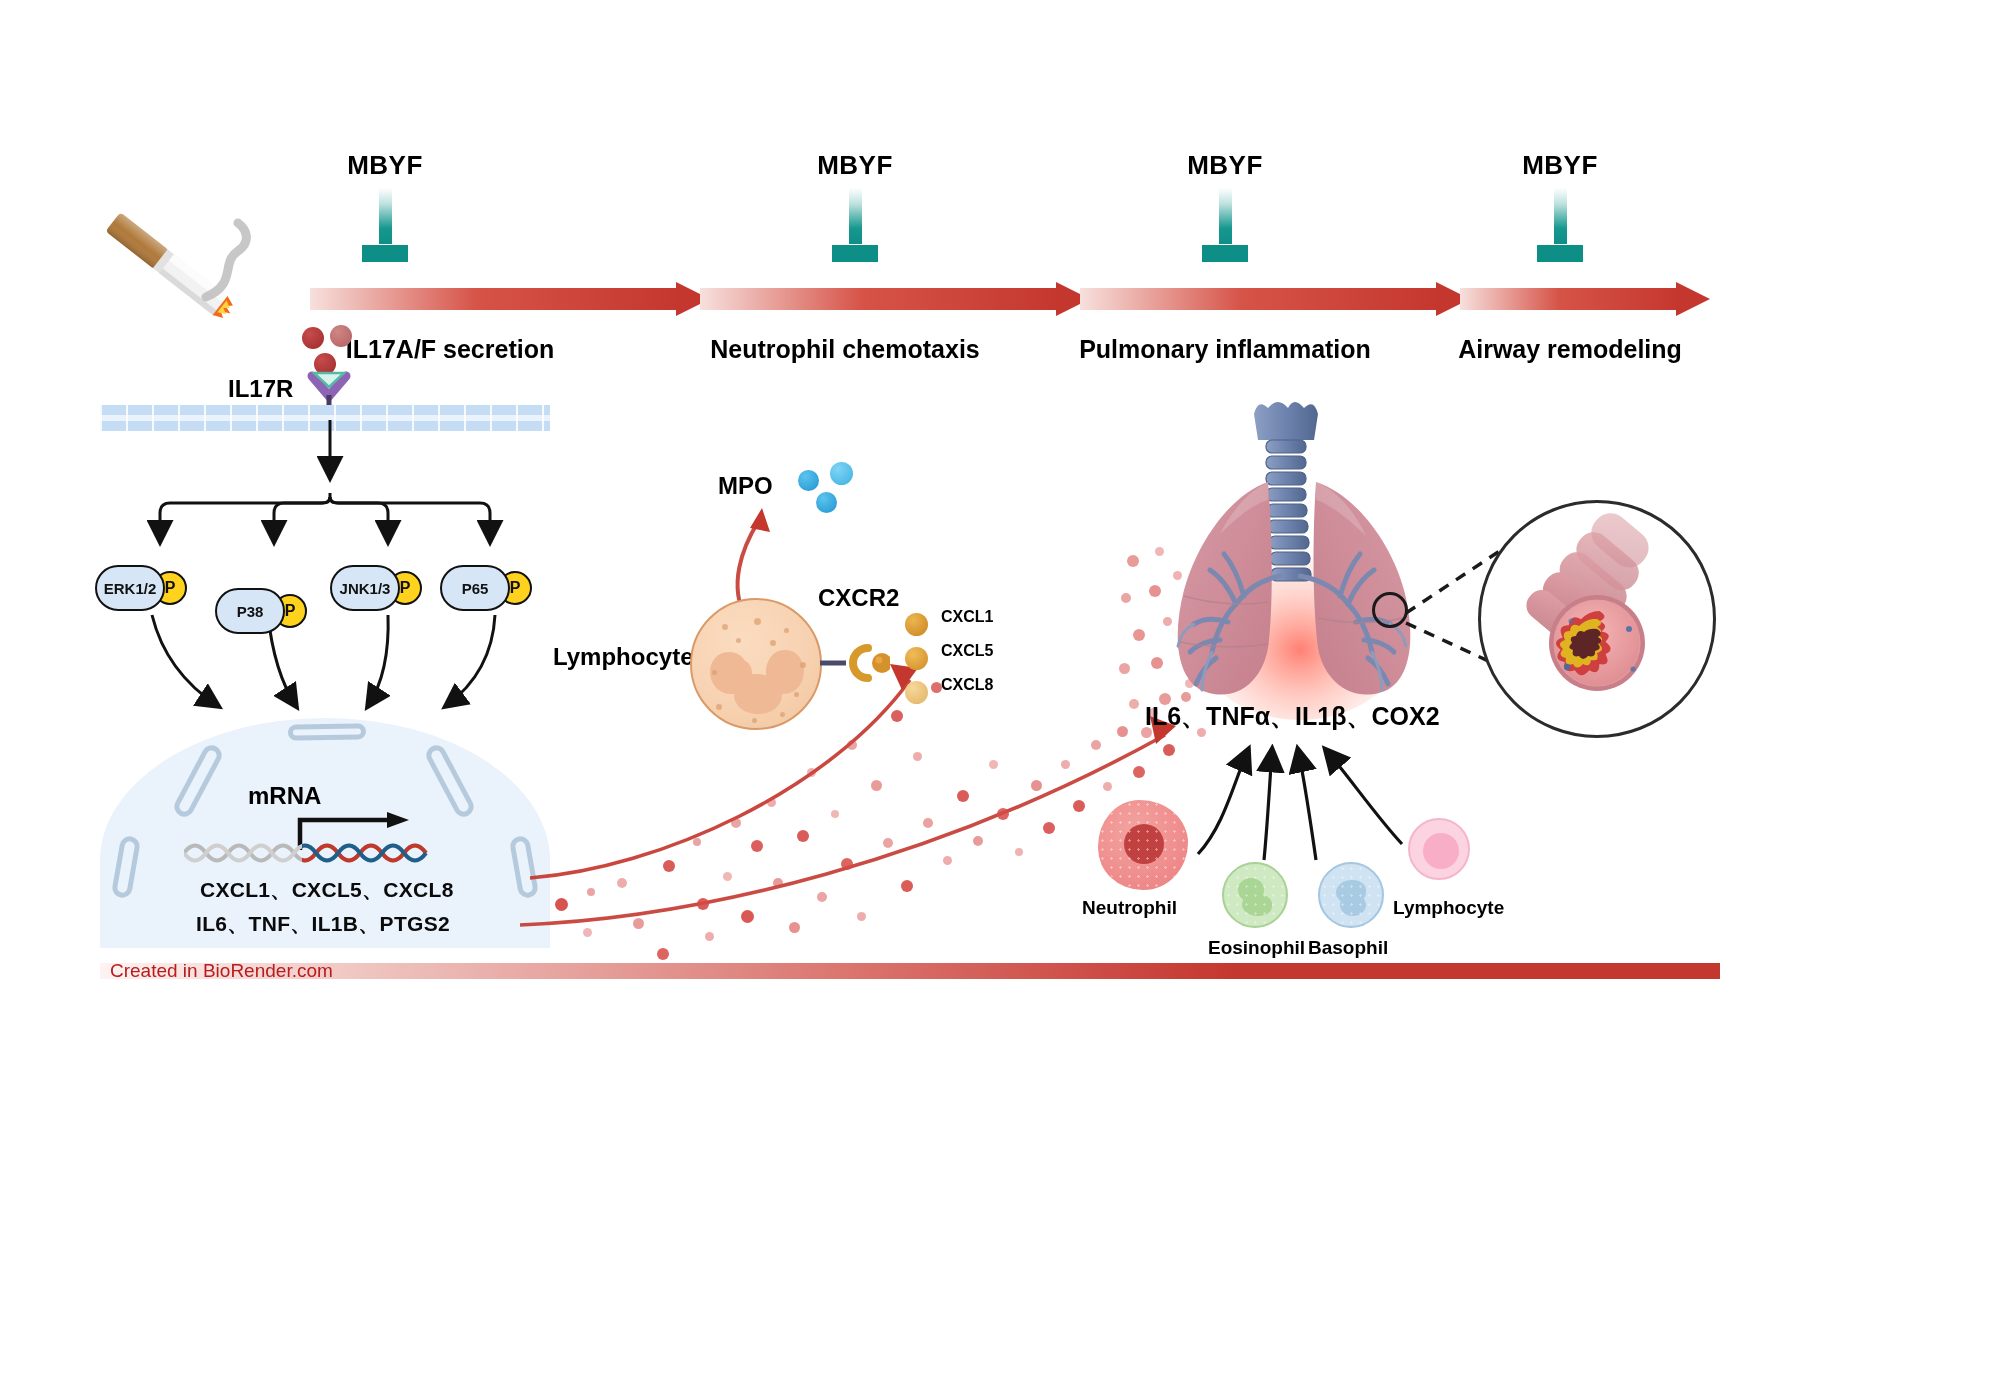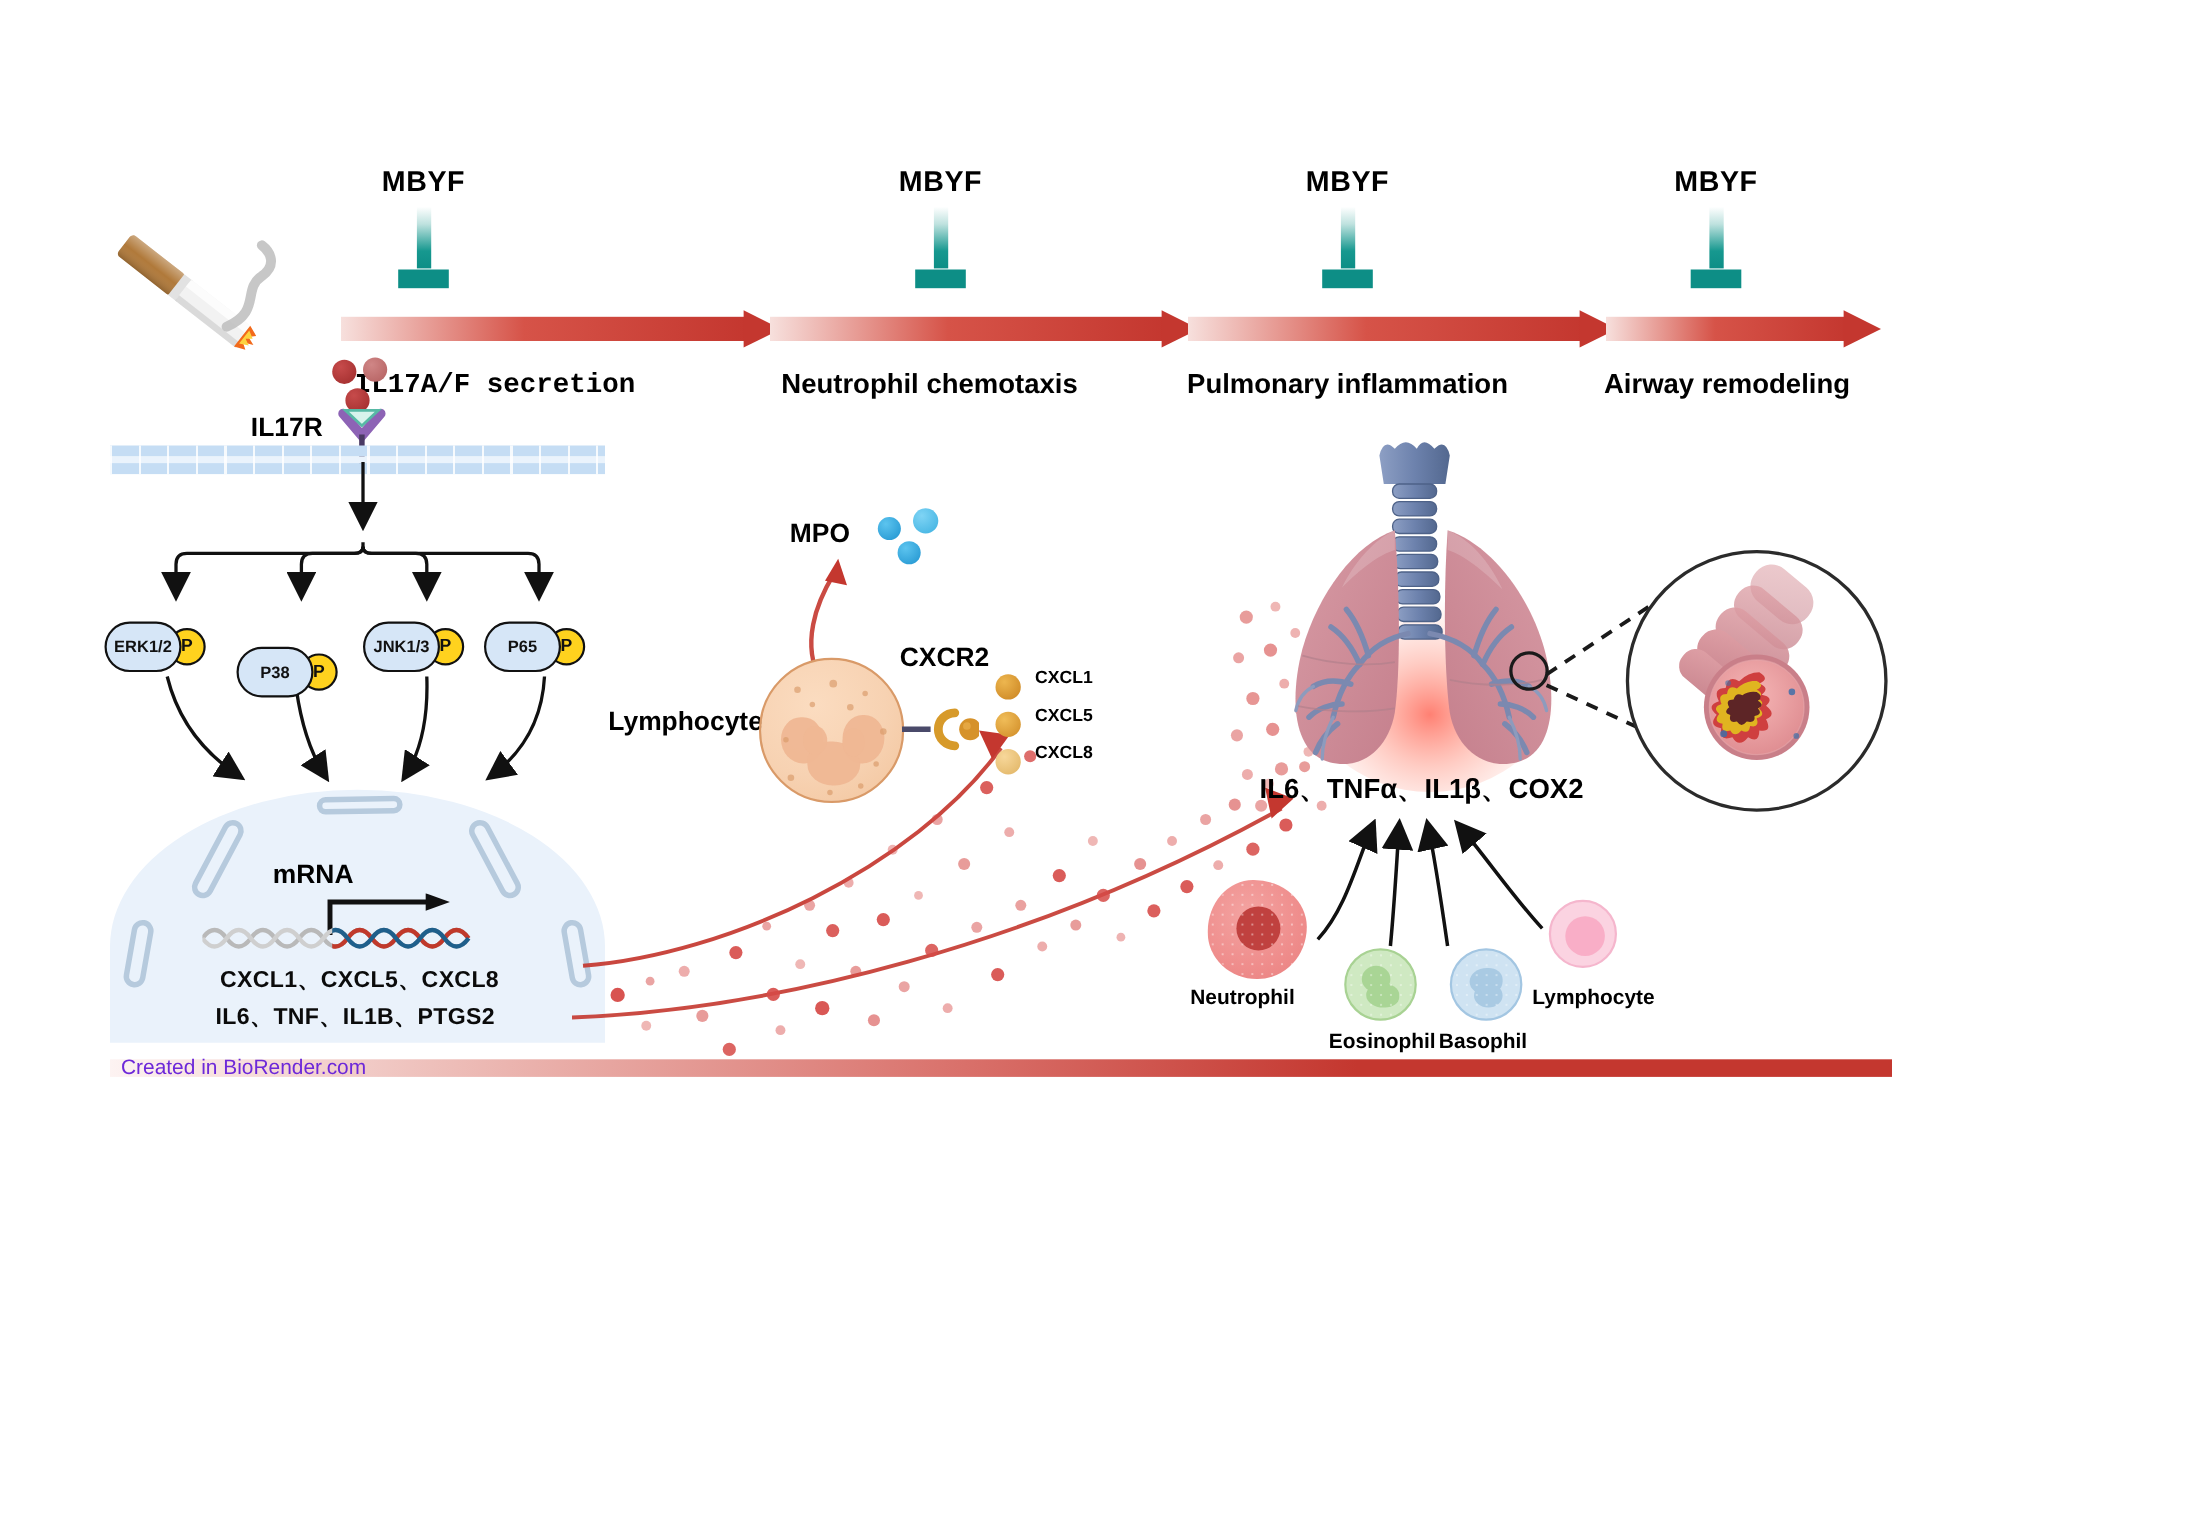--- a/index.html
+++ b/index.html
@@ -17,21 +17,21 @@
     text-align:center; white-space:nowrap;
   }
   .stage-label {
     font-weight:bold; font-size:25px; color:#000; white-space:nowrap; text-align:center;
   }
   .node-label { font-weight:bold; font-size:15px; color:#111; }
   .plain-bold { font-weight:bold; font-size:24px; color:#000; white-space:nowrap; }
   .gene-line { font-weight:bold; font-size:21px; color:#0b0b0b; white-space:nowrap; letter-spacing:.3px; }
   .cell-label { font-weight:bold; font-size:19px; color:#000; white-space:nowrap; }
   .chemo-label { font-weight:bold; font-size:16px; color:#000; white-space:nowrap; }
-  .watermark { font-size:19px; color:#6d28d9; white-space:nowrap; }
+  .watermark { font-size:19px; color:#b91c1c; white-space:nowrap; }
 
   
   .inhib { width:46px; height:74px; }
   .inhib .stem {
     position:absolute; left:17px; top:0; width:13px; height:56px;
     background:linear-gradient(to bottom,#ffffff 0%, #bfe2df 28%, #16988f 72%, #0d8e86 100%);
   }
   .inhib .bar {
     position:absolute; left:0; bottom:0; width:46px; height:17px; background:#0d8e86;
   }
@@ -186,21 +186,21 @@
   </div>
   <div class="seg" style="left:1080px; top:282px; width:390px;">
     <div class="shaft" style="background:linear-gradient(to right,#f7e0dd 0%, #d65348 45%, #c4372f 100%);"></div>
     <div class="head"></div>
   </div>
   <div class="seg" style="left:1460px; top:282px; width:250px;">
     <div class="shaft" style="background:linear-gradient(to right,#f7e0dd 0%, #d65348 45%, #c4372f 100%);"></div>
     <div class="head"></div>
   </div>
 
-  <div class="stage-label abs" style="left:310px; top:335px; width:280px;font-family:Liberation Mono, monospace;">IL17A/F secretion</div>
+  <div class="stage-label abs" style="left:310px; top:335px; width:280px;">IL17A/F secretion</div>
   <div class="stage-label abs" style="left:700px; top:335px; width:290px;">Neutrophil chemotaxis</div>
   <div class="stage-label abs" style="left:1075px; top:335px; width:300px;">Pulmonary  inflammation</div>
   <div class="stage-label abs" style="left:1435px; top:335px; width:270px;">Airway remodeling</div>
 
   <div class="abs" style="left:300px; top:325px; width:60px; height:60px;">
     <div class="abs" style="left:2px; top:2px; width:22px; height:22px; border-radius:50%;
                 background:radial-gradient(circle at 35% 30%, #c74b4b, #9e2b2b);"></div>
     <div class="abs" style="left:30px; top:0px; width:22px; height:22px; border-radius:50%;
                 background:radial-gradient(circle at 35% 30%, #d08686, #b35f5f);"></div>
     <div class="abs" style="left:14px; top:28px; width:22px; height:22px; border-radius:50%;

